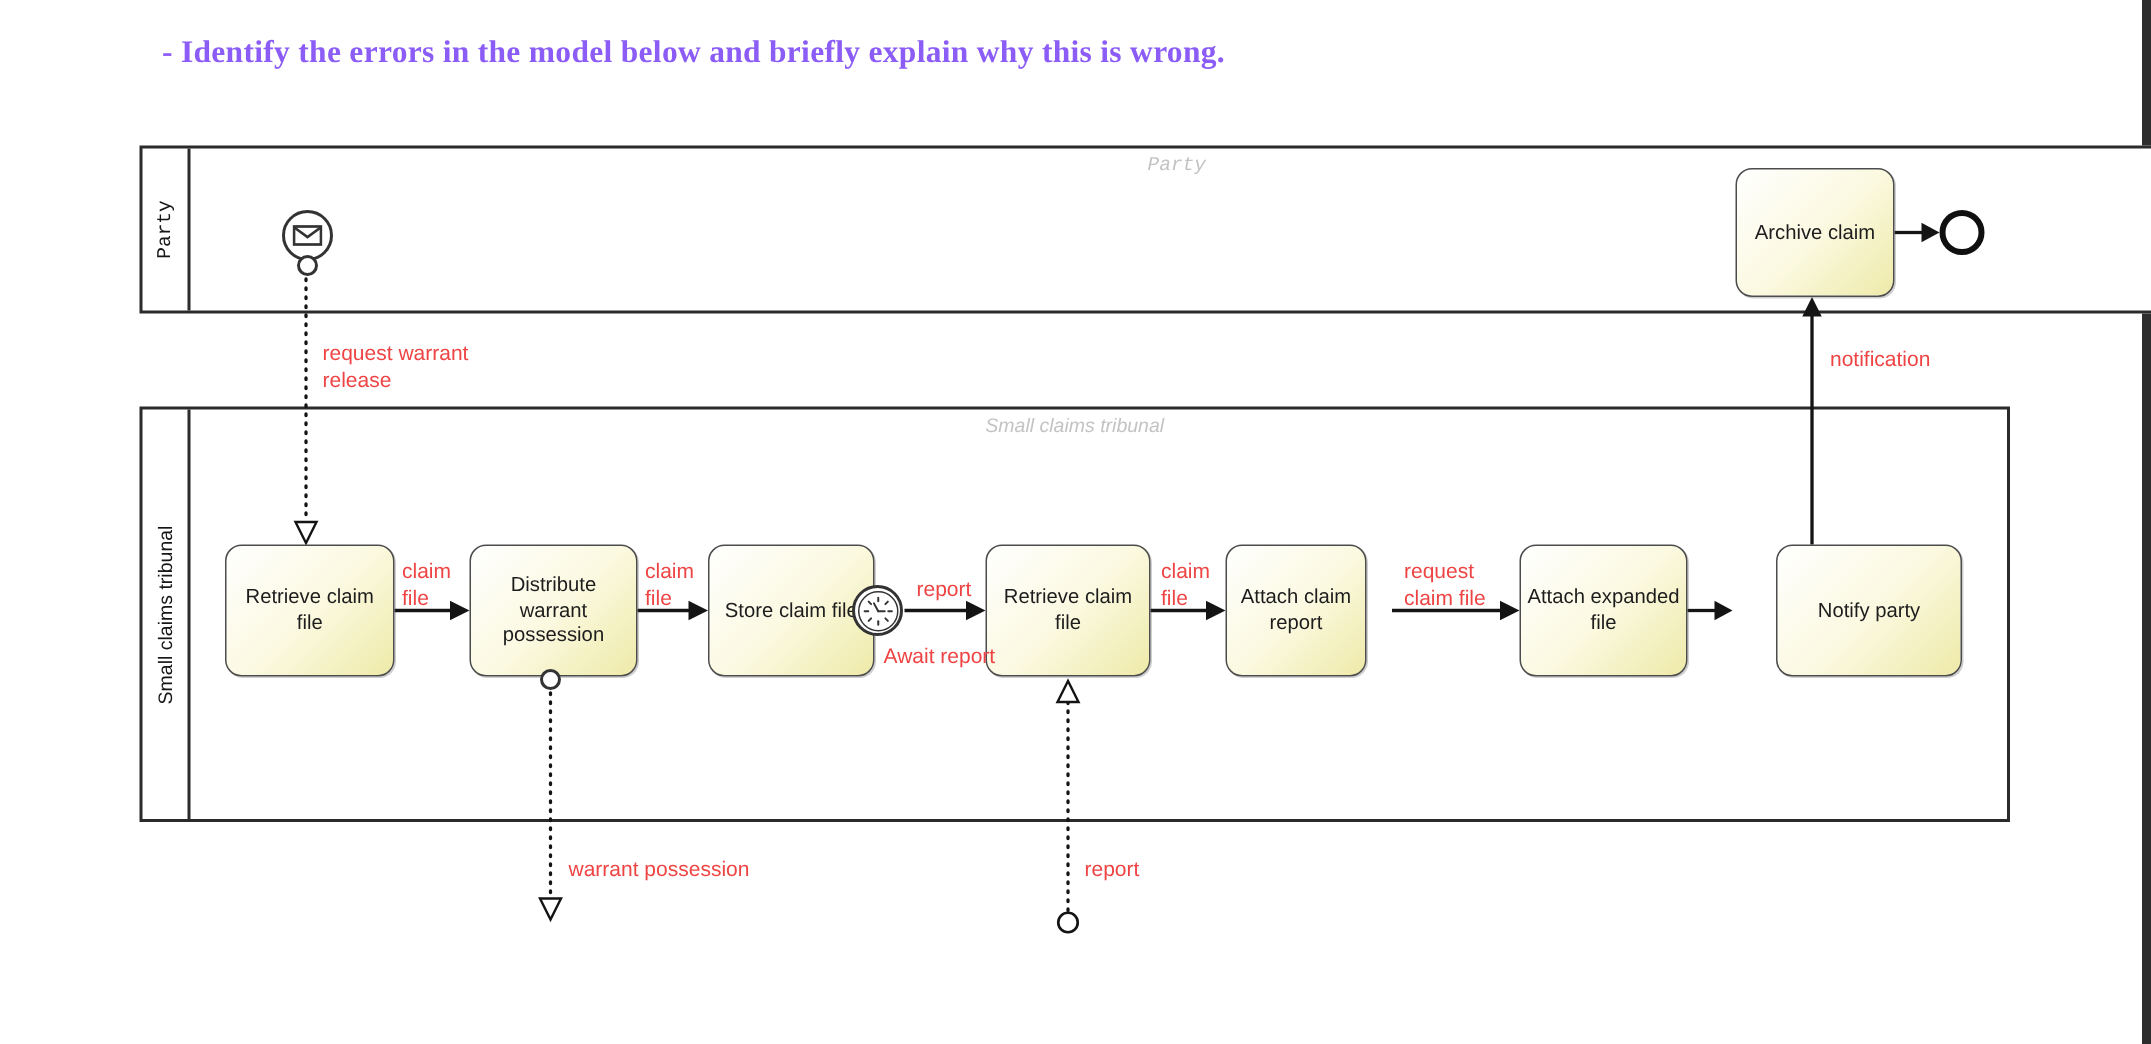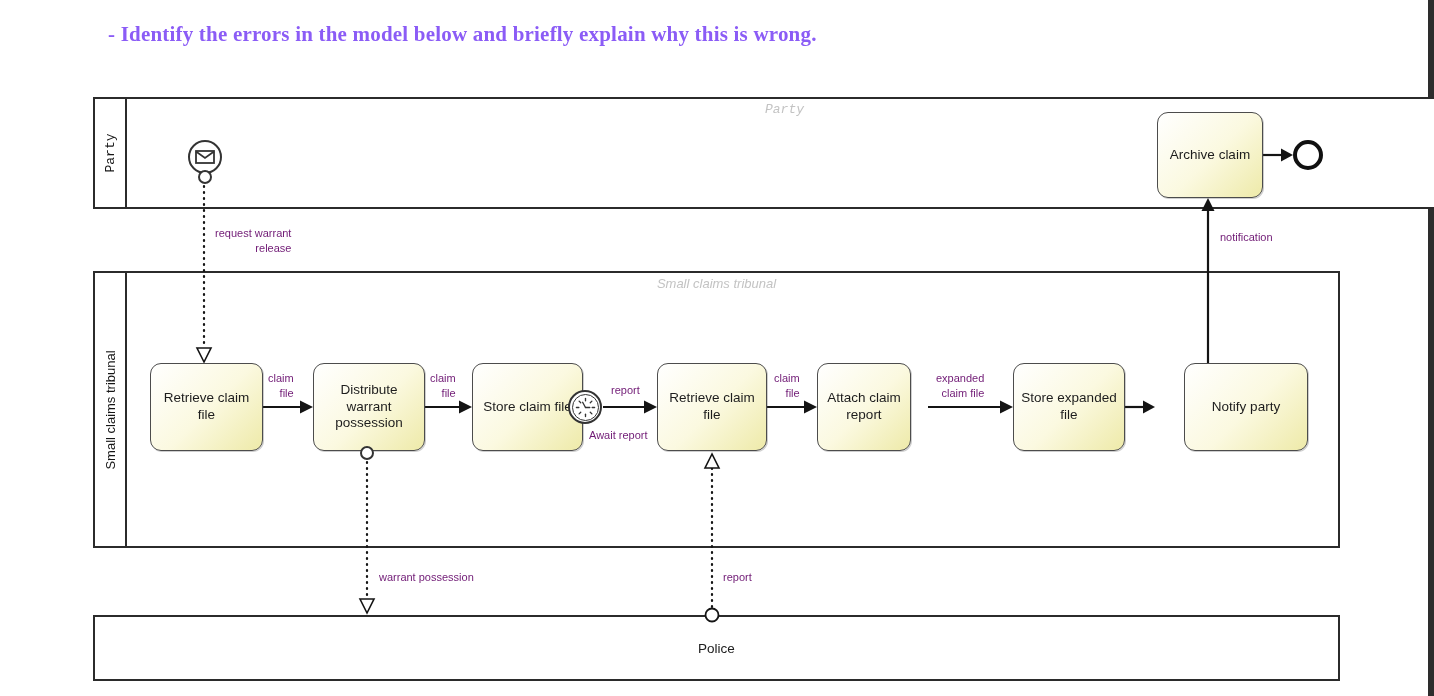--- a/index.html
+++ b/index.html
@@ -57,22 +57,22 @@
   .ev-start-plug { left:198px; top:170px; width:14px; height:14px; border:2px solid #333; }
   .ev-end { left:1293px; top:140px; width:30px; height:30px; border:4.5px solid #101010; }
   .ev-timer { left:568px; top:390px; width:34px; height:34px; border:2px solid #333;
               display:flex; align-items:center; justify-content:center; }
   .ev-timer-inner { width:27px; height:27px; border:1.4px solid #333; border-radius:50%;
                     display:flex; align-items:center; justify-content:center; background:#fff; }
   .msg-plug-task { left:360px; top:446px; width:14px; height:14px; border:2px solid #333;
                    border-radius:50%; background:#fff; position:absolute; z-index:6; }
 
   
-  .flow-label { position:absolute; z-index:6; font-size:11px; color:#701a75;
-                line-height:1.32; white-space:pre-line;text-align:right; }
+  .flow-label { position:absolute; z-index:6; font-size:14px; color:#ef4444;
+                line-height:1.32; white-space:pre-line; }
   .fl-request    { left:215px;  top:226px; }
   .fl-claim1     { left:268px;  top:371px; }
   .fl-claim2     { left:430px;  top:371px; }
   .fl-report-seq { left:611px;  top:383px; }
   .fl-claim3     { left:774px;  top:371px; }
   .fl-expanded   { left:936px;  top:371px; }
   .fl-await      { left:589px;  top:428px; }
   .fl-notification { left:1220px; top:230px; }
   .fl-warrant    { left:379px;  top:570px; }
   .fl-report-msg { left:723px;  top:570px; }
@@ -93,23 +93,20 @@
     </div>
   </div>
 
   <div class="pool pool-tribunal">
     <div class="pool-annotation">Small claims tribunal</div>
     <div class="lane-band">
       <div class="lane-label">Small claims tribunal</div>
     </div>
   </div>
 
-  <div class="pool pool-police">
-    <span>Police</span>
-  </div>
 
   <svg class="flows" viewBox="0 0 1434 696">
 
     <g>
       <line class="seq" x1="263" y1="407" x2="301" y2="407"></line>
       <polygon class="head-filled" points="313,407 300,400.5 300,413.5"></polygon>
     </g>
     <g>
       <line class="seq" x1="425" y1="407" x2="460" y2="407"></line>
       <polygon class="head-filled" points="472,407 459,400.5 459,413.5"></polygon>
@@ -153,21 +150,21 @@
       <polygon class="head-open" points="712,454 705,468 719,468"></polygon>
     </g>
   </svg>
 
   <div class="task t-archive">Archive claim</div>
   <div class="task t-retrieve1">Retrieve claim file</div>
   <div class="task t-distribute">Distribute warrant possession</div>
   <div class="task t-store">Store claim file</div>
   <div class="task t-retrieve2">Retrieve claim file</div>
   <div class="task t-attach">Attach claim report</div>
-  <div class="task t-expanded">Store expanded file</div>
+  <div class="task t-expanded">Attach expanded file</div>
   <div class="task t-notify">Notify party</div>
 
   <div class="msg-plug-task"></div>
 
   <div class="event ev-start">
     <svg width="20" height="14" viewBox="0 0 20 14">
       <rect x="1" y="1" width="18" height="12" fill="#ffffff" stroke="#333" stroke-width="1.8"></rect>
       <polyline points="1,1.5 10,8 19,1.5" fill="none" stroke="#333" stroke-width="1.8"></polyline>
     </svg>
   </div>
@@ -196,20 +193,20 @@
 
   <div class="flow-label fl-request">request warrant
 release</div>
   <div class="flow-label fl-claim1">claim
 file</div>
   <div class="flow-label fl-claim2">claim
 file</div>
   <div class="flow-label fl-report-seq">report</div>
   <div class="flow-label fl-claim3">claim
 file</div>
-  <div class="flow-label fl-expanded">expanded
+  <div class="flow-label fl-expanded">request
 claim file</div>
   <div class="flow-label fl-await">Await report</div>
   <div class="flow-label fl-notification">notification</div>
   <div class="flow-label fl-warrant">warrant possession</div>
   <div class="flow-label fl-report-msg">report</div>
 
 </div>
 
 </body></html>

